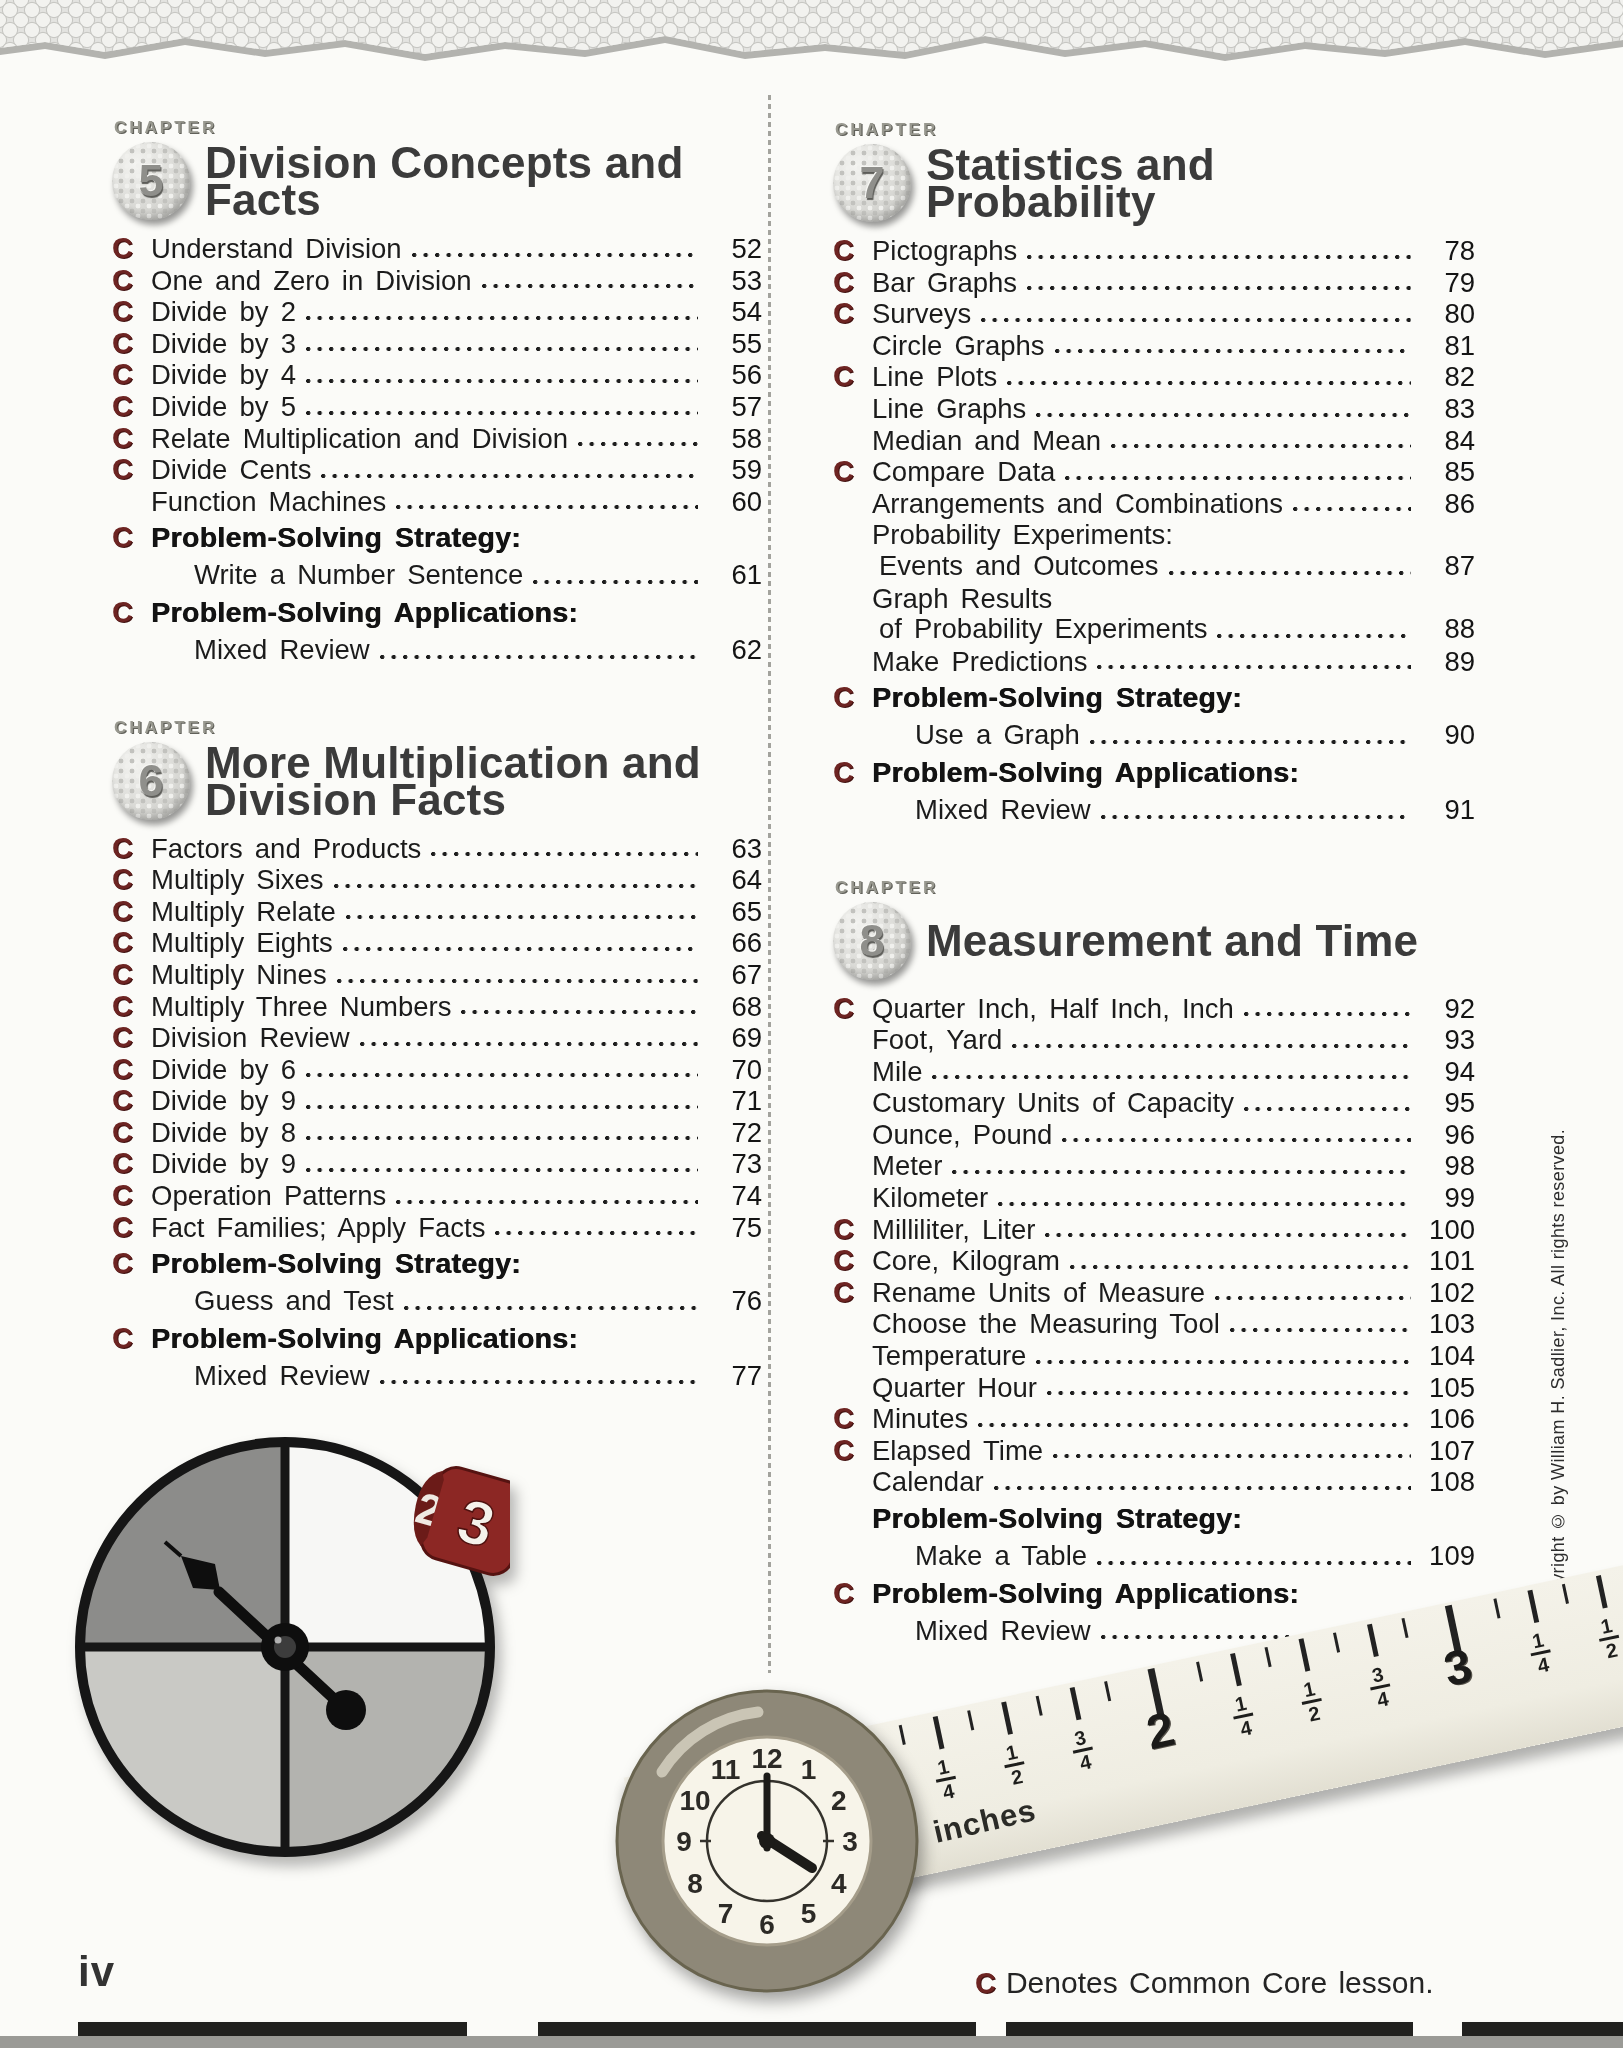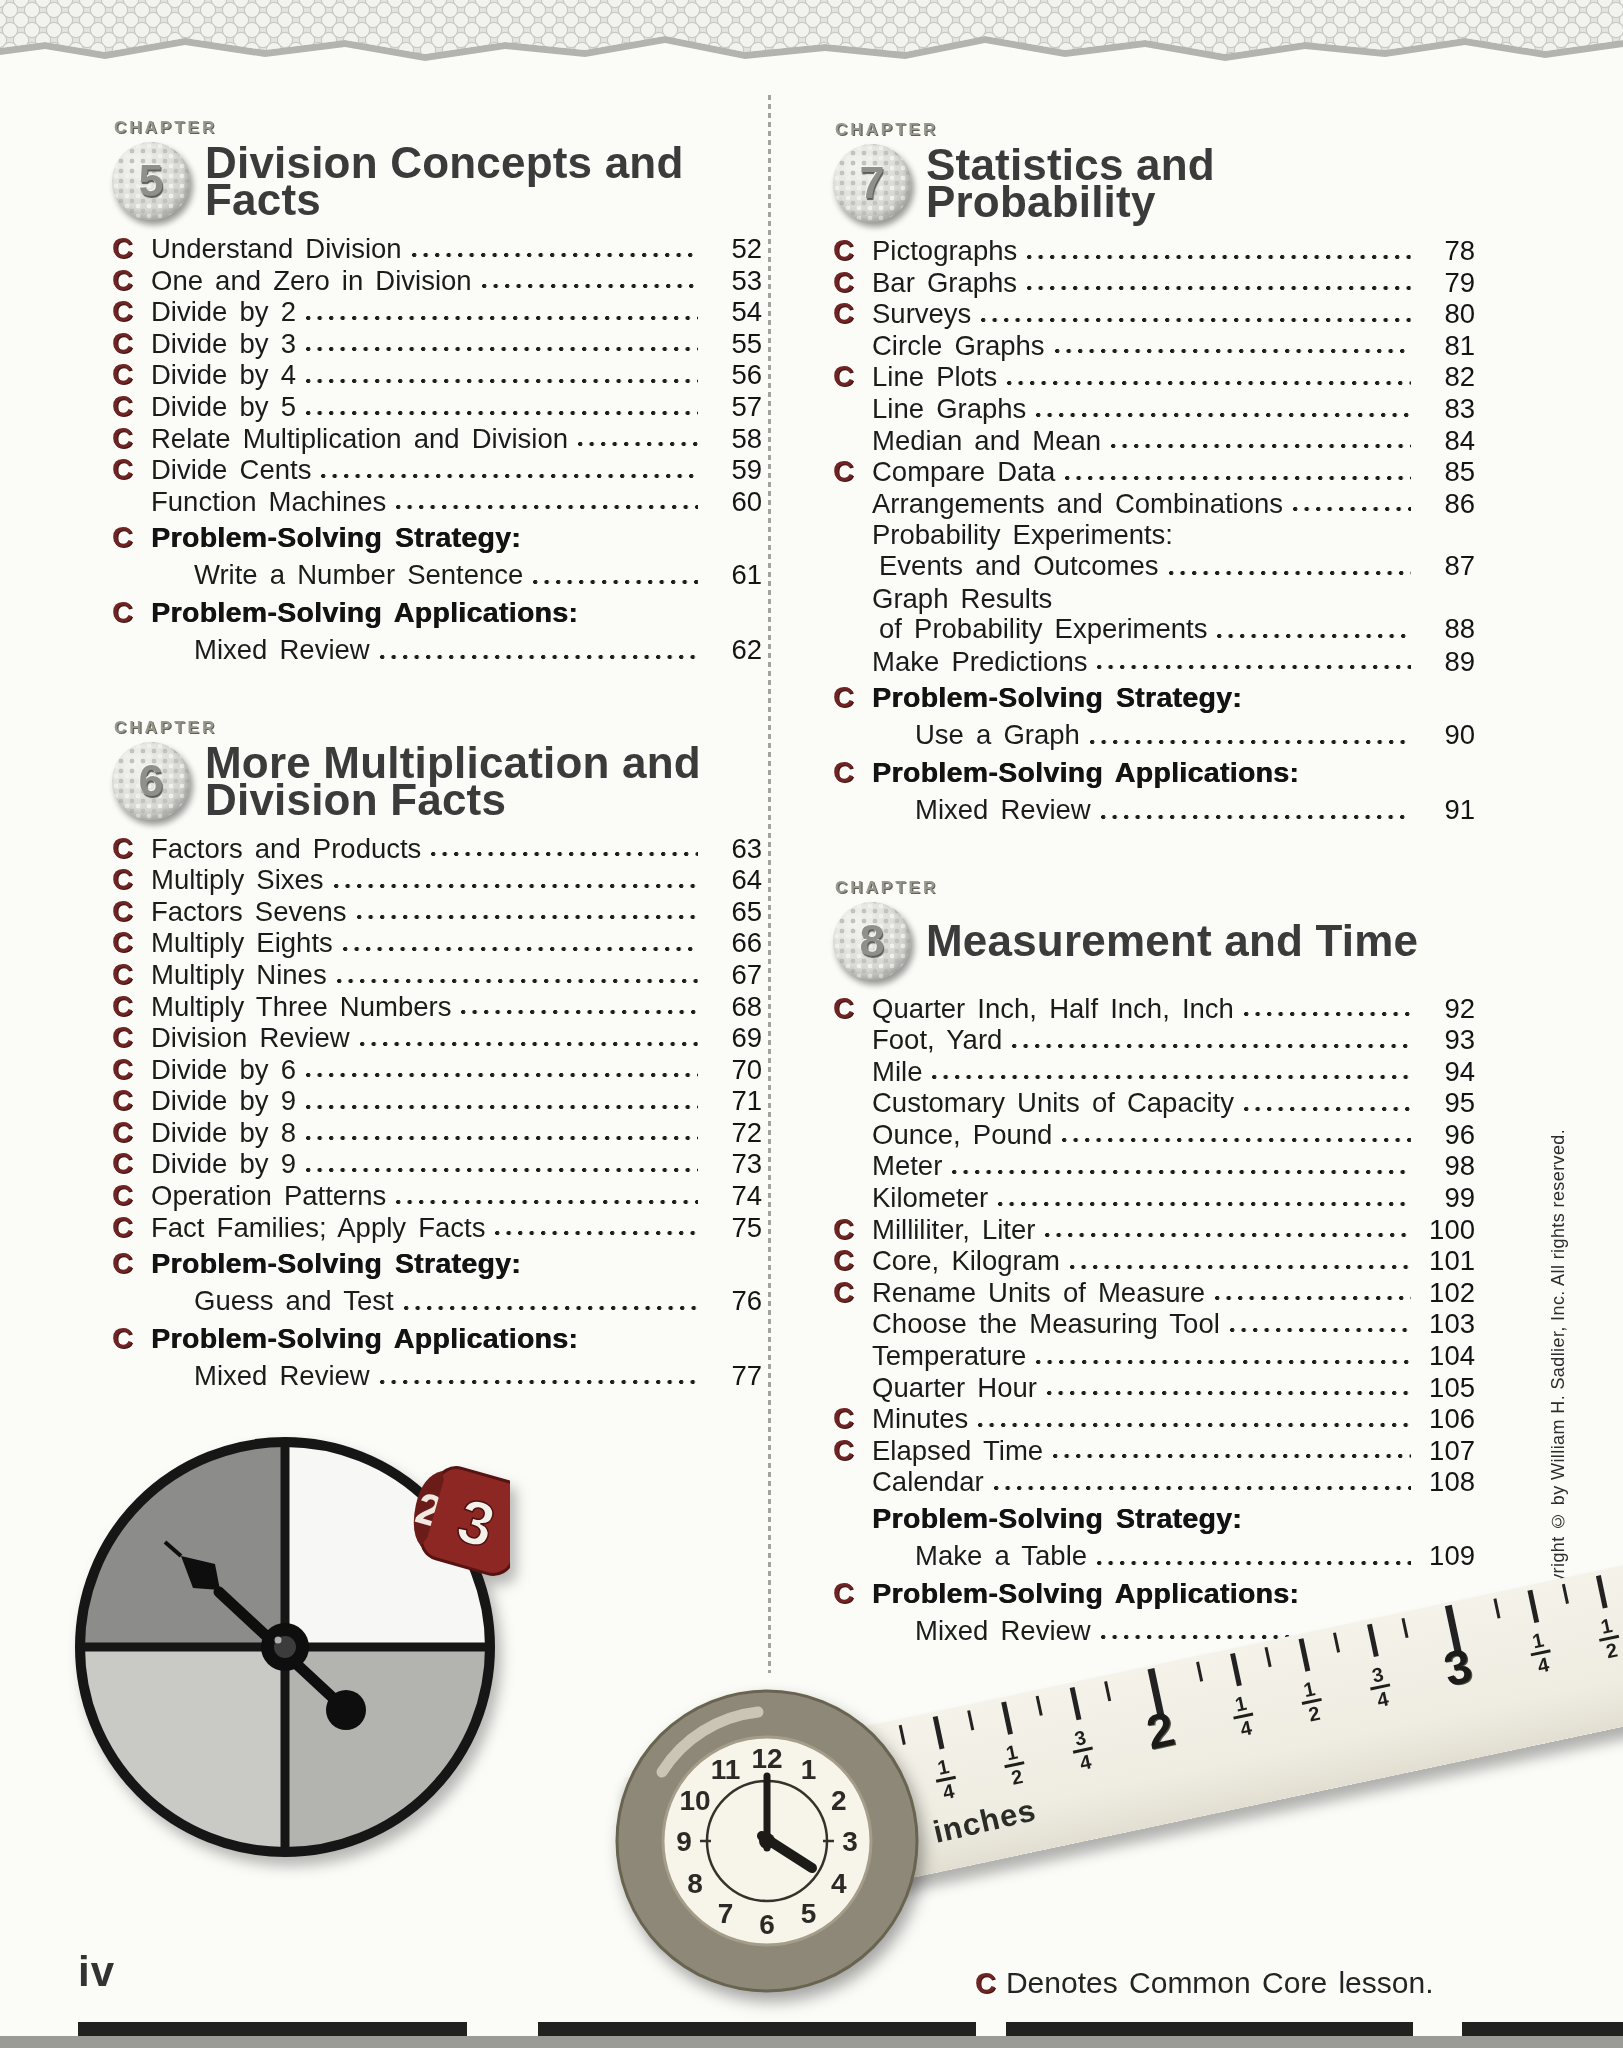--- a/index.html
+++ b/index.html
@@ -213,21 +213,21 @@
             <span class="pagenum">63</span>
           </div>
           <div class="entry">
             <span class="cc">C</span>
             <span class="t">Multiply Sixes</span>
             <span class="leader"></span>
             <span class="pagenum">64</span>
           </div>
           <div class="entry">
             <span class="cc">C</span>
-            <span class="t">Factors Sevens</span>
+            <span class="t">Multiply Relate</span>
             <span class="leader"></span>
             <span class="pagenum">65</span>
           </div>
           <div class="entry">
             <span class="cc">C</span>
             <span class="t">Multiply Eights</span>
             <span class="leader"></span>
             <span class="pagenum">66</span>
           </div>
           <div class="entry">

